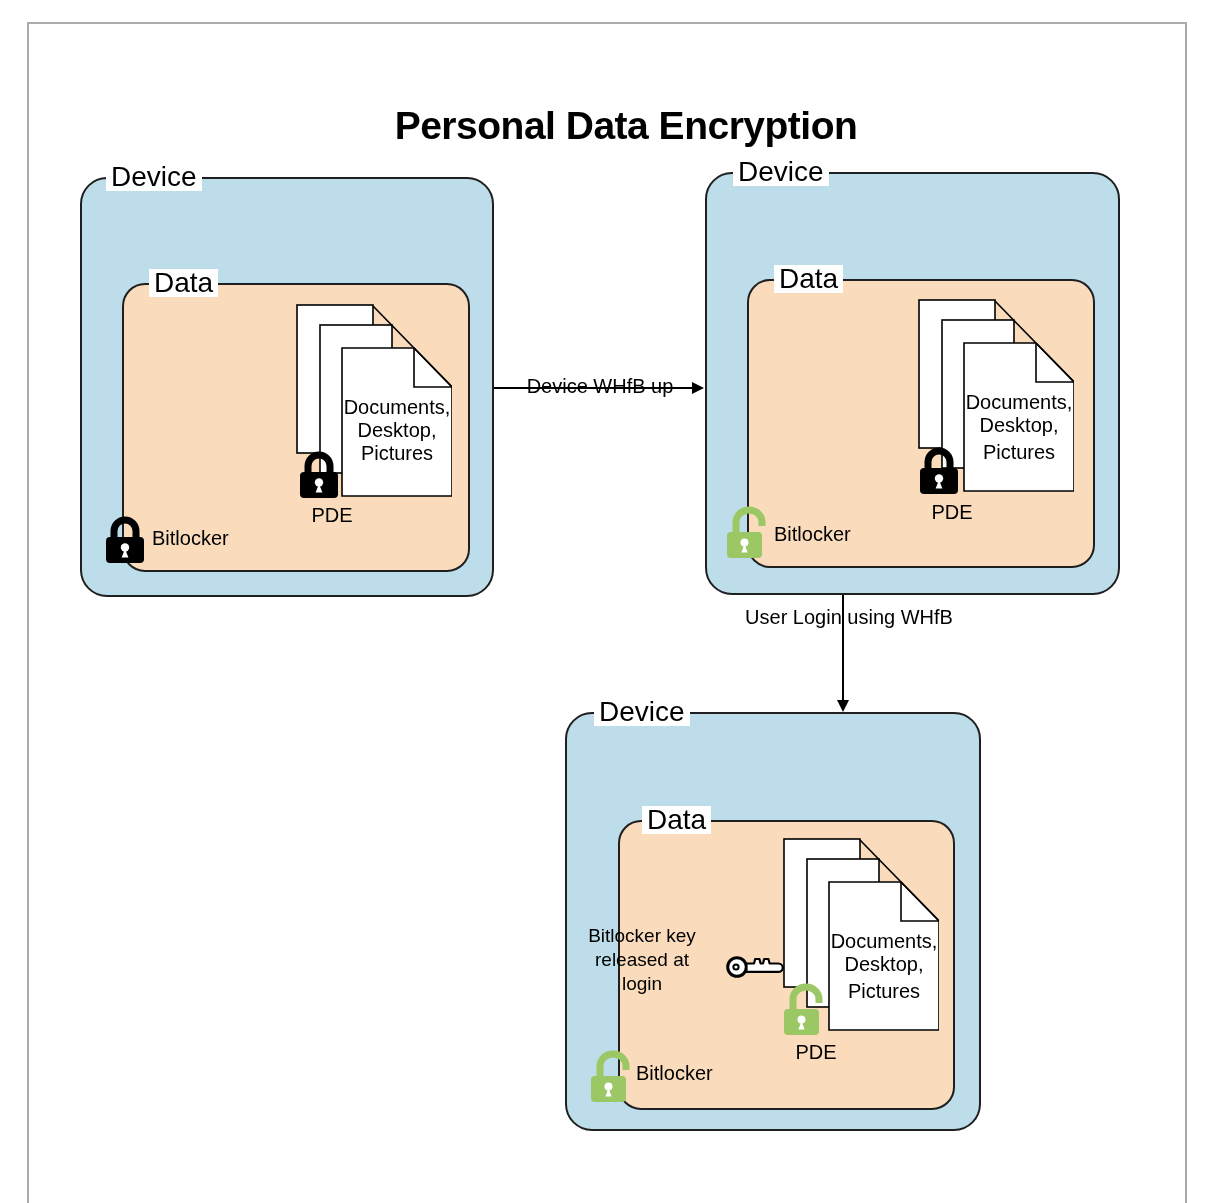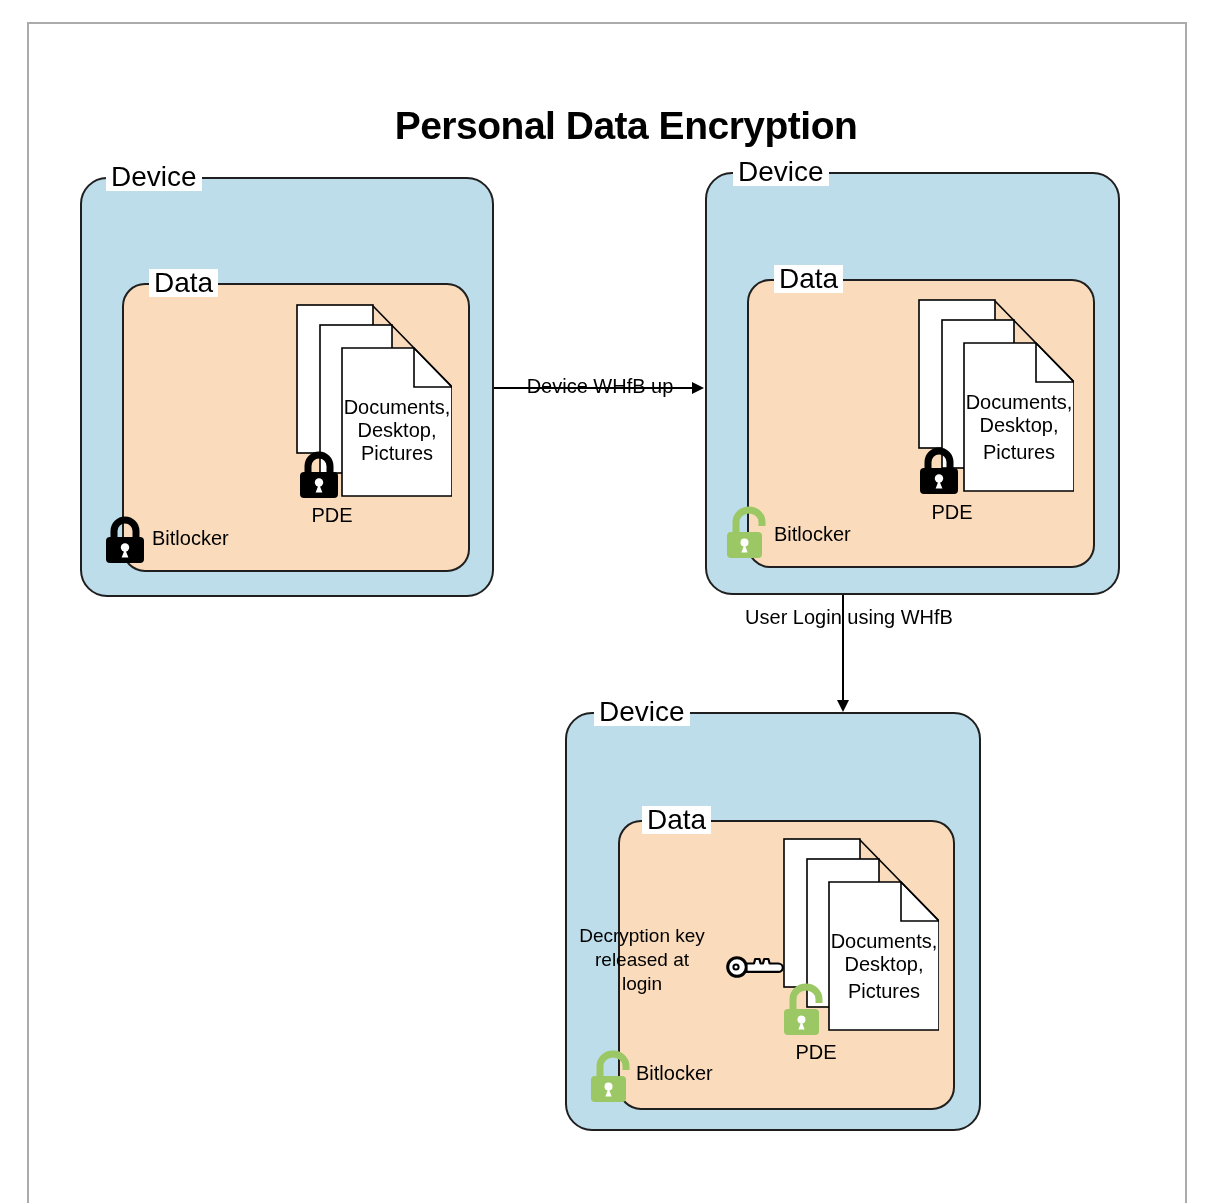--- a/index.html
+++ b/index.html
@@ -146,21 +146,21 @@
       </g>
     </svg>
     <div class="doc-text">
       <div>Documents,</div>
       <div>Desktop,</div>
       <div style="margin-top:4px">Pictures</div>
     </div>
   </div>
 
   <div class="note-text" style="left:575px;top:924px;width:134px">
-    <div>Decryption key</div>
+    <div>Bitlocker key</div>
     <div>released at</div>
     <div>login</div>
   </div>
 
   <div class="key-icon" style="left:725px;top:948px">
     <svg width="62" height="38" viewBox="0 0 62 38">
       <circle cx="12" cy="19" r="9.3" fill="#fff" stroke="#000" stroke-width="3"></circle>
       <circle cx="11" cy="19" r="2.6" fill="none" stroke="#000" stroke-width="2"></circle>
       <path d="M21.5 15.5 h7.5 l1.2 -4.5 h4.2 l1.2 4.5 h2.4 l1.2 -4.5 h4.2 l1.2 4.5 h8.6 a4.6 4.2 0 0 1 0 8.4 H21.5 Z" fill="#fff" stroke="#000" stroke-width="2.2" stroke-linejoin="round"></path>
     </svg>

